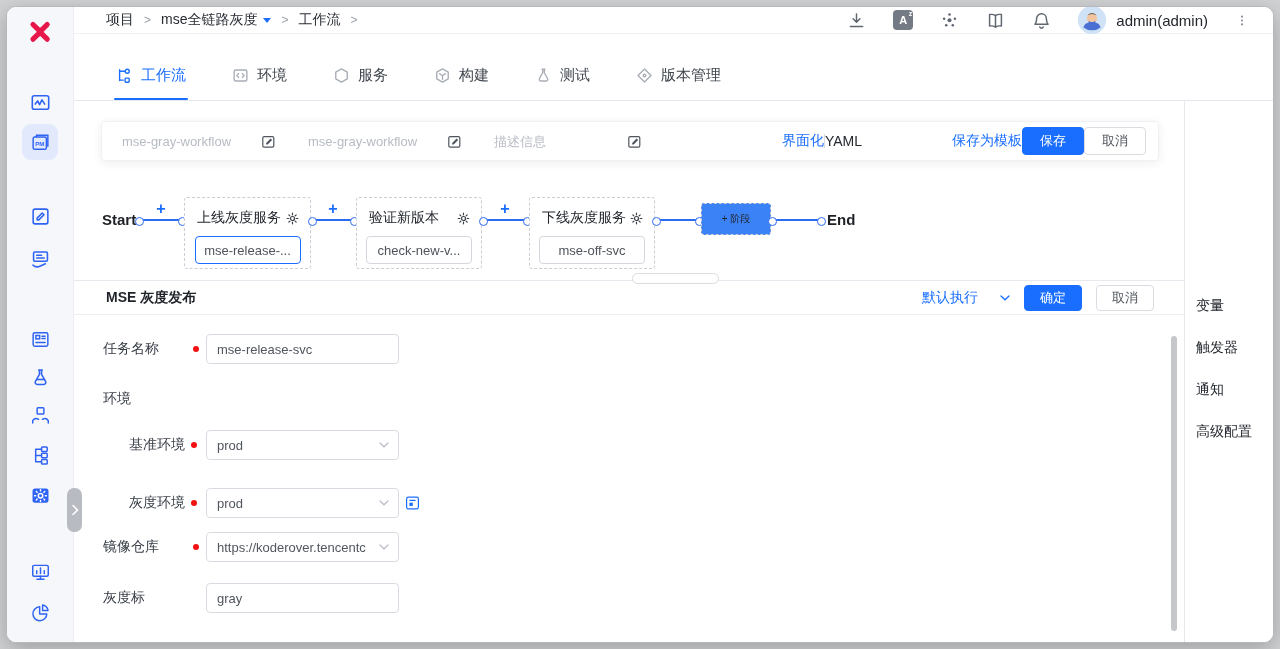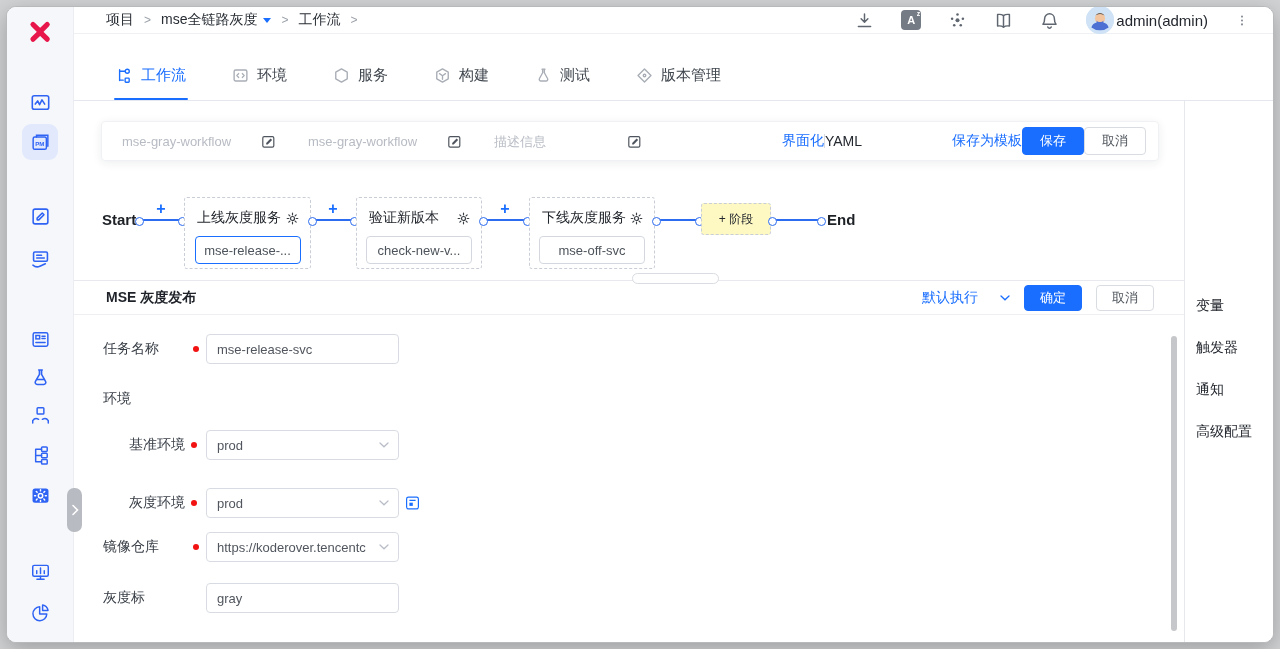--- a/index.html
+++ b/index.html
@@ -22,21 +22,21 @@
           display:flex;align-items:center;padding:0 26px 0 32px}
   .bc{display:flex;align-items:center;gap:10px;font-size:14px;color:#292e35}
   .bc-item{cursor:pointer;display:flex;align-items:center;gap:6px}
   .bc-sep{color:#9ba1a9;font-size:12px}
   .bc-caret{width:0;height:0;border-left:4.5px solid transparent;border-right:4.5px solid transparent;border-top:5.5px solid #1a6eff}
   .top-right{margin-left:auto;display:flex;align-items:center;gap:27px;color:#5f6670}
   .tico{width:19px;height:19px;display:block;cursor:pointer}
   .tr-badge{width:20px;height:20px;border-radius:4px;background:#747b85;color:#fff;display:flex;align-items:center;justify-content:center;
             font-size:11px;font-weight:bold;cursor:pointer;position:relative}
   .tr-badge i{position:absolute;right:1px;top:0;font-size:7px;font-style:normal;line-height:8px}
-  .userbox{display:flex;align-items:center;gap:2px;cursor:pointer}
+  .userbox{display:flex;align-items:center;gap:10px;cursor:pointer}
   .avatar{width:28px;height:28px;border-radius:50%;overflow:hidden;background:#cfe2f6}
   .username{font-size:15px;color:#23272e}
   
   .tabbar{position:absolute;left:67px;top:44px;width:1201px;height:50px;background:#fff;border-bottom:1px solid #e4e7ed;
           display:flex;align-items:center;padding-left:42px;gap:46px}
   .tab{display:flex;align-items:center;gap:8px;height:100%;position:relative;cursor:pointer}
   .tab .tlabel{font-size:15px;color:#40464e}
   .tic{width:17px;height:17px;color:#a9aeb6}
   .tab.active .tlabel{color:#1a6eff}
   .tab.active .tic{color:#1a6eff}
@@ -71,22 +71,22 @@
   .seg::after{right:-3px}
   .plus{position:absolute;top:100px;width:16px;text-align:center;font-size:16px;font-weight:bold;color:#1a6eff;cursor:pointer;line-height:16px}
   .stagebox{position:absolute;top:96px;height:72px;border:1px dashed #c9ced6;border-radius:3px;background:#fff}
   .stage-head{position:absolute;left:12px;right:10px;top:11px;display:flex;align-items:center;justify-content:space-between}
   .stage-name{font-size:14px;font-weight:500;color:#23272e}
   .gico{width:15px;height:15px;display:block;cursor:pointer}
   .job{position:absolute;left:50%;top:38px;transform:translateX(-50%);width:106px;height:28px;border:1px solid #d4d8de;border-radius:4px;
        background:#fff;font-size:13px;color:#4e545b;display:flex;align-items:center;justify-content:center;cursor:pointer;
        white-space:nowrap;overflow:hidden;padding:0 6px}
   .job.selected{border:1.5px solid #1a6eff}
-  .addstage{position:absolute;left:627px;top:102px;width:70px;height:32px;border:1px dashed #c9ced6;border-radius:3px;background:#fef9c3;
-            display:flex;align-items:center;justify-content:center;font-size:12px;color:#23272e;cursor:pointer}
+  .addstage{position:absolute;left:627px;top:102px;width:70px;height:32px;border:1px dashed #c9ced6;border-radius:3px;background:#3b82f6;
+            display:flex;align-items:center;justify-content:center;font-size:10px;color:#23272e;cursor:pointer}
   .hscroll{position:absolute;left:558px;top:172px;width:87px;height:11px;background:#fff;border:1px solid #d9dce1;border-radius:6px;z-index:6;cursor:pointer}
   
   .panel{position:absolute;left:0;top:179px;width:1110px;height:364px;background:#fff;border-top:1px solid #e7e9ee}
   .panel-head{position:absolute;left:0;top:0;right:0;height:34px;border-bottom:1px solid #edeff2}
   .panel-title{position:absolute;left:32px;top:50%;transform:translateY(-50%);font-size:14px;font-weight:600;color:#1f2329}
   .panel-ctrls{position:absolute;right:30px;top:50%;transform:translateY(-50%);display:flex;align-items:center;gap:14px}
   .exec-mode{display:flex;align-items:center;gap:22px;color:#1a6eff;font-size:14px;cursor:pointer}
   .btn-sm{height:26px;padding:0 15px;font-size:13px}
   .frow{position:absolute;left:0;right:0;height:32px}
   .frow > *{position:absolute;top:50%;transform:translateY(-50%)}

